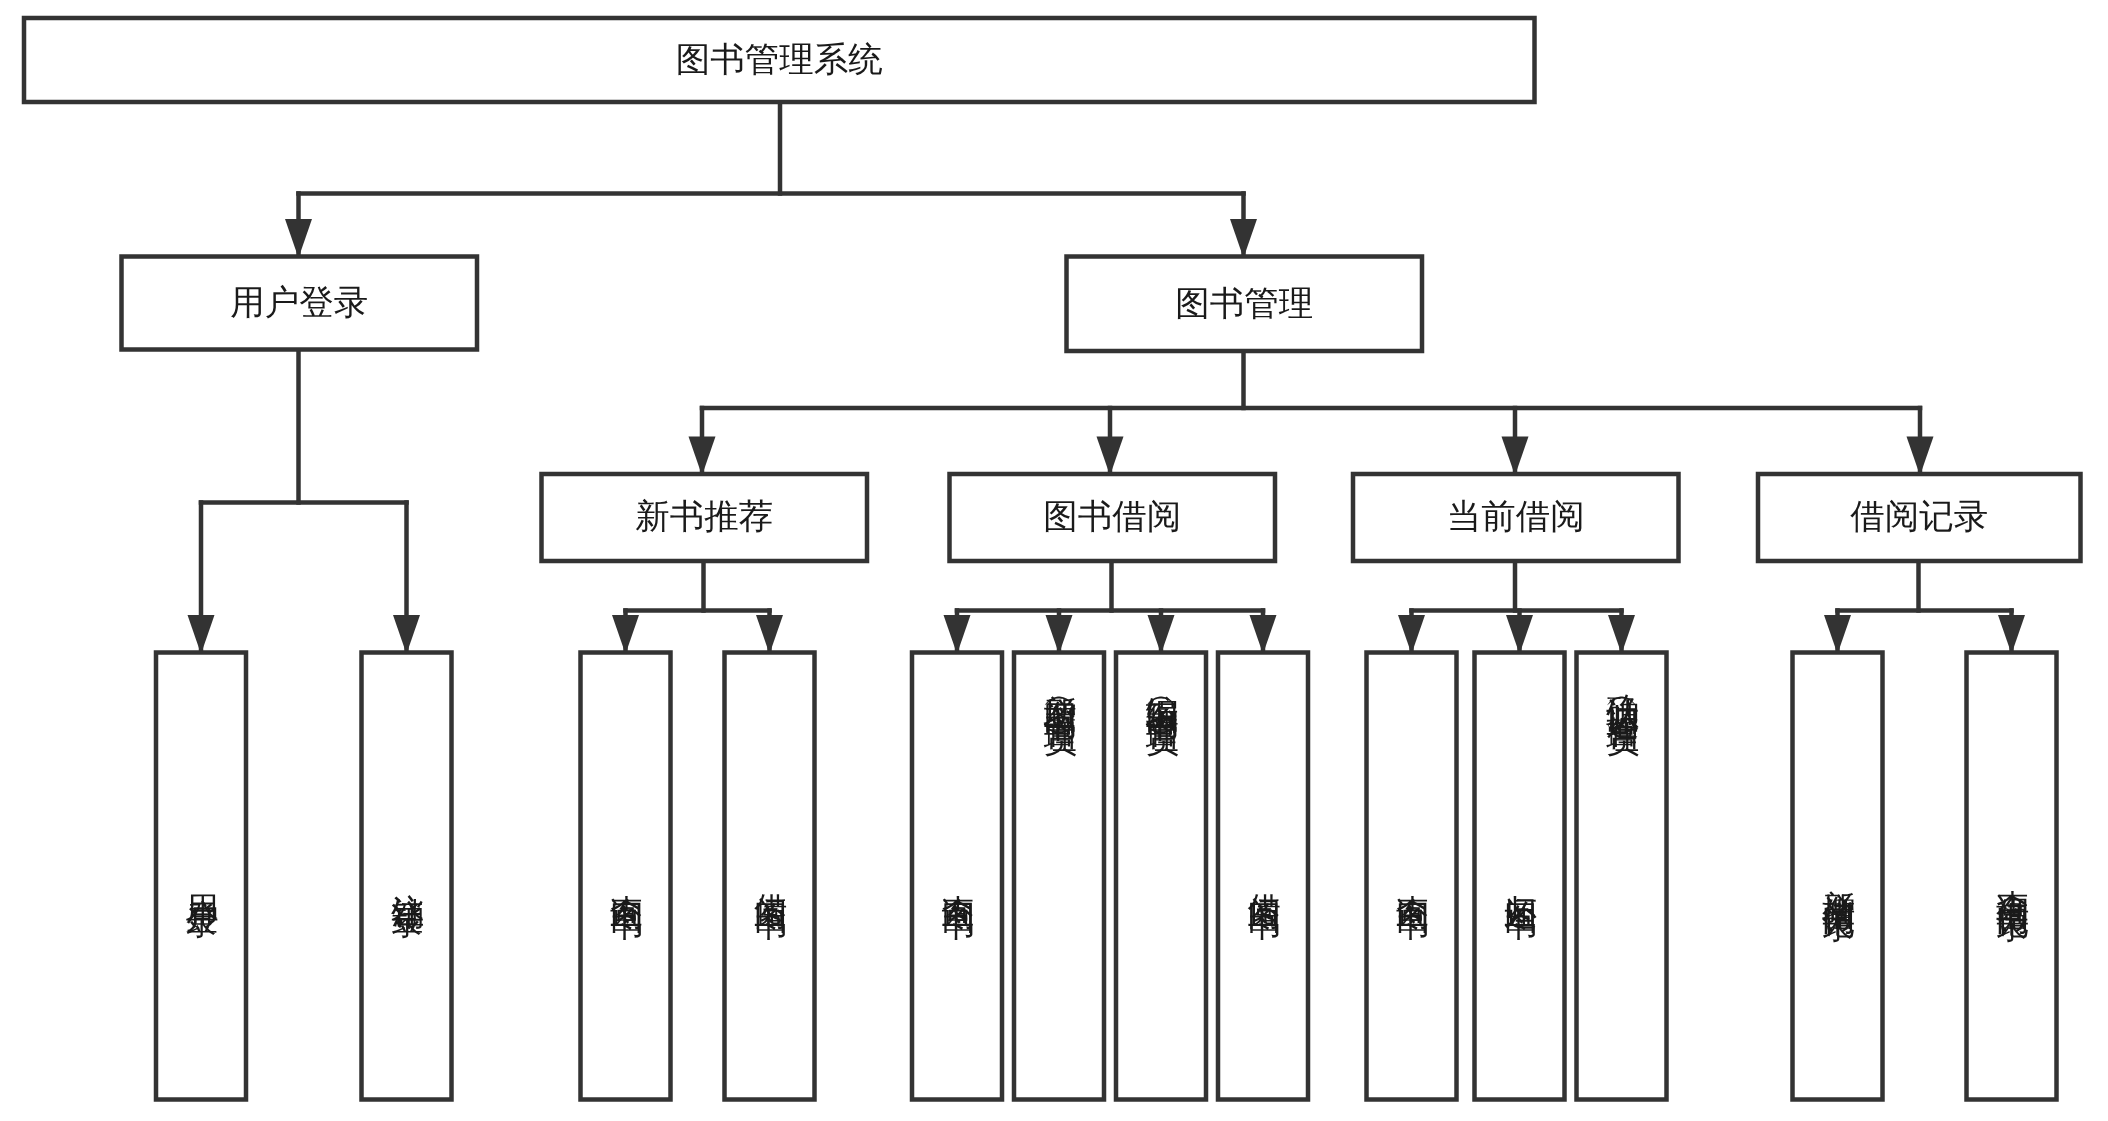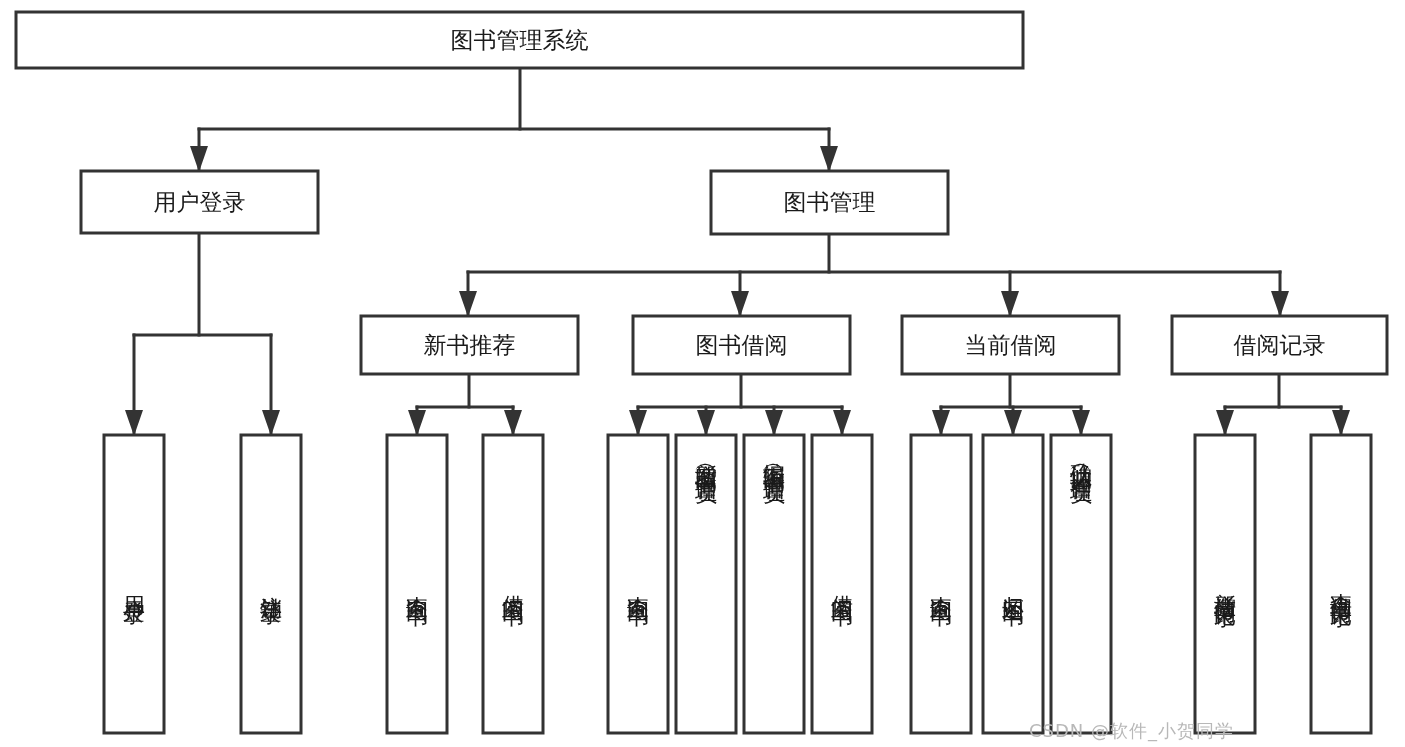--- a/index.html
+++ b/index.html
@@ -173,14 +173,13 @@
       <div class="leaf-label" style="left: 608px; width: 60px; text-align: center; top: 435px; height: 298px; display: flex; justify-content: center; align-items: center;">查询图书</div>
       <div class="leaf-label" style="left: 676px; width: 60px; text-align: center; top: 445px; height: 284px; display: flex; justify-content: flex-start; align-items: center;">新增图书（管理员）</div>
       <div class="leaf-label" style="left: 744px; width: 60px; text-align: center; top: 445px; height: 284px; display: flex; justify-content: flex-start; align-items: center;">编辑图书（管理员）</div>
       <div class="leaf-label" style="left: 812px; width: 60px; text-align: center; top: 435px; height: 298px; display: flex; justify-content: center; align-items: center;">借阅图书</div>
       <div class="leaf-label" style="left: 911px; width: 60px; text-align: center; top: 435px; height: 298px; display: flex; justify-content: center; align-items: center;">查询图书</div>
       <div class="leaf-label" style="left: 983px; width: 60px; text-align: center; top: 435px; height: 298px; display: flex; justify-content: center; align-items: center;">归还图书</div>
       <div class="leaf-label" style="left: 1051px; width: 60px; text-align: center; top: 445px; height: 284px; display: flex; justify-content: flex-start; align-items: center;">确认归还（管理员）</div>
       <div class="leaf-label" style="left: 1195px; width: 60px; text-align: center; top: 435px; height: 298px; display: flex; justify-content: center; align-items: center;">新增借阅记录</div>
       <div class="leaf-label" style="left: 1311px; width: 60px; text-align: center; top: 435px; height: 298px; display: flex; justify-content: center; align-items: center;">查询借阅记录</div>
     </div>
-  <div class="watermark">CSDN @软件_小贺同学</div>
 </div>
 
 </body></html>

